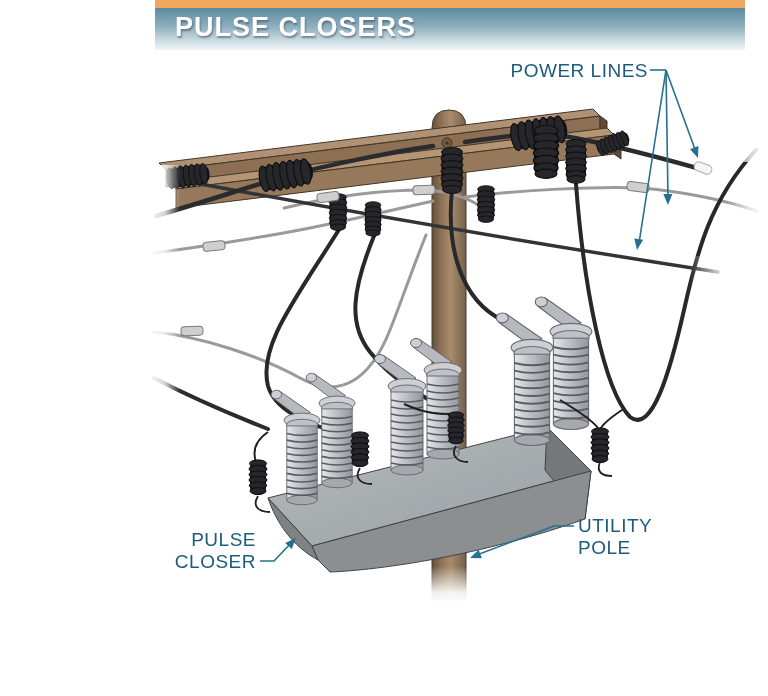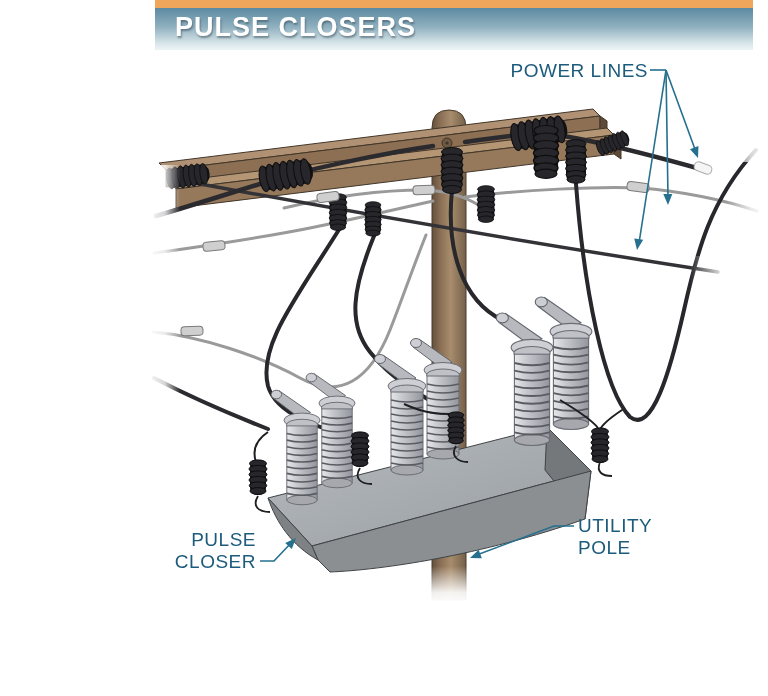--- a/index.html
+++ b/index.html
@@ -1,21 +1,21 @@
 <!DOCTYPE html>
 <html><head>
 <meta charset="utf-8">
 <style>
   html,body{margin:0;padding:0;background:#ffffff;}
   .stage{
     position:relative;width:768px;height:696px;background:#ffffff;overflow:hidden;
     font-family:"Liberation Sans", sans-serif;
   }
   .header{
-    position:absolute;left:155px;top:0;width:590px;height:50px;padding-left:8px;
+    position:absolute;left:155px;top:0;width:590px;height:50px;
   }
   .header .bar{position:absolute;left:0;top:0;width:100%;height:8px;background:#f0a75c;}
   .header .grad{
     position:absolute;left:0;top:8px;width:100%;height:42px;
     background:linear-gradient(to bottom,#5d8aa1 0%,#8fb0bf 45%,#d9e6ea 85%,#eef4f5 100%);
   }
   .header .title{
     position:absolute;left:20px;top:12px;
     font-size:27px;font-weight:bold;letter-spacing:1px;color:#ffffff;
     text-shadow:1px 2px 2px rgba(55,75,88,0.55);

